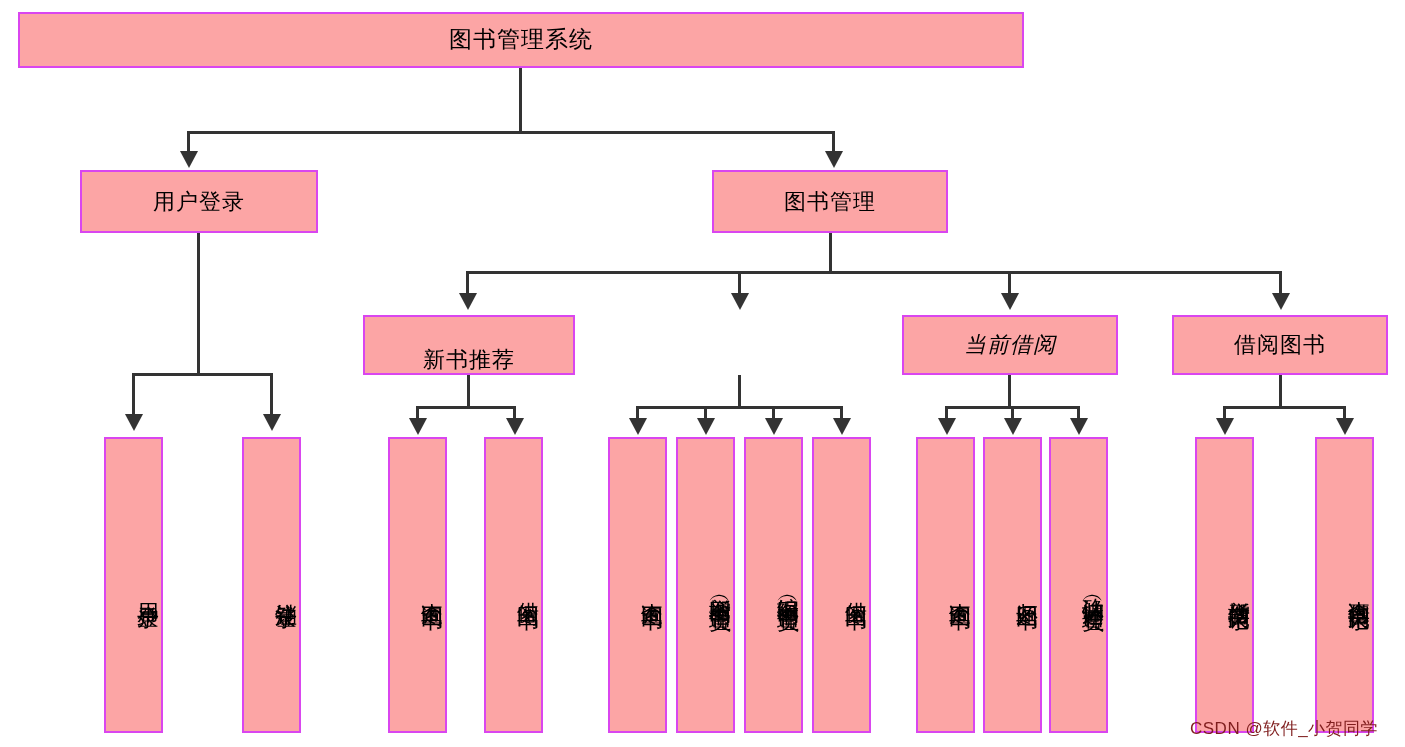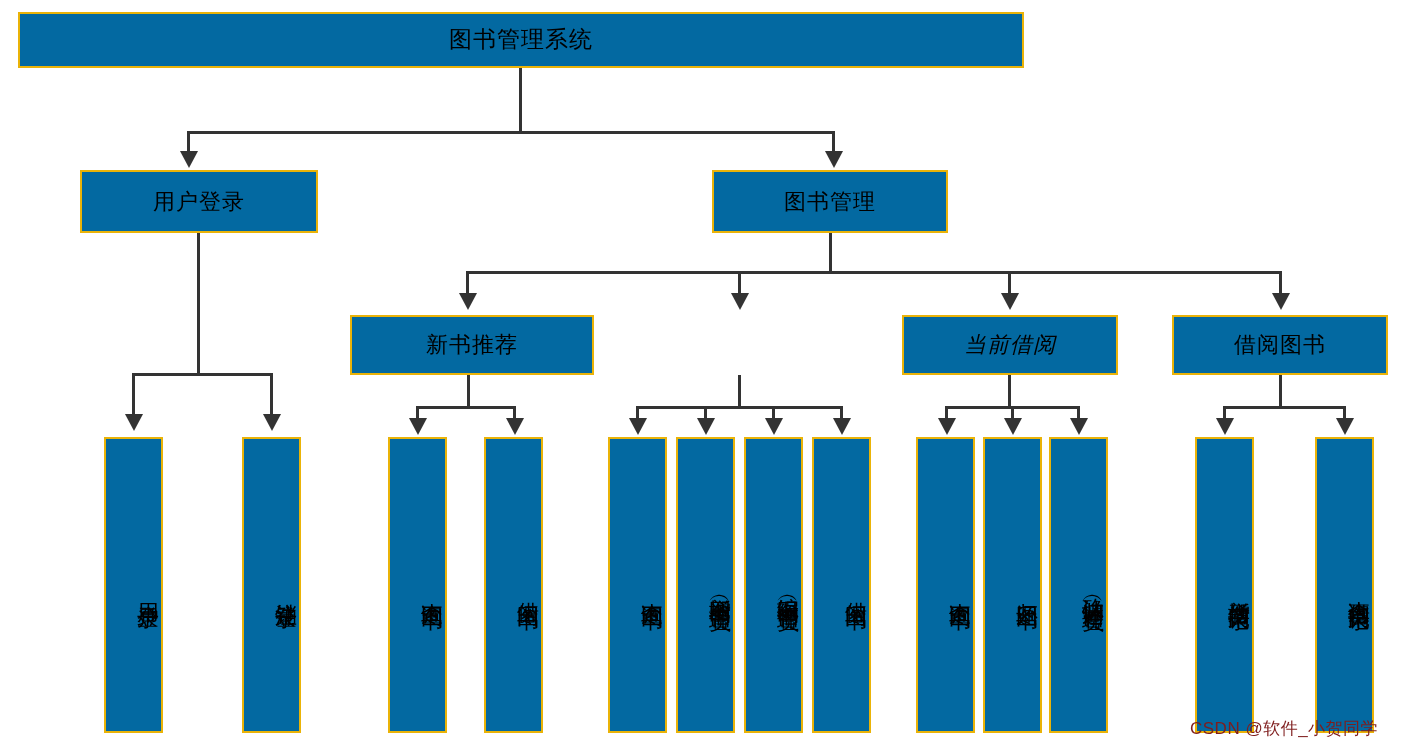--- a/index.html
+++ b/index.html
@@ -13,22 +13,22 @@
   #canvas {
     position: relative;
     width: 1405px;
     height: 747px;
     background: #ffffff;
     overflow: hidden;
   }
   .node {
     position: absolute;
     box-sizing: border-box;
-    border: 2px solid #eab308;
-    background: #0369a1;
+    border: 2px solid #d946ef;
+    background: #fca5a5;
     display: flex;
     align-items: center;
     justify-content: center;
     color: #000000;
     line-height: 1.18;
     text-align: center;
   }
   .node.horizontal {
     font-size: 22px;
     letter-spacing: 1px;
@@ -104,21 +104,21 @@
   <div class="edge h" style="left:466px; top:271px; width:816px;"></div>
   <div class="edge v" style="left:466px; top:271px; height:24px;"></div>
   <div class="arrow" style="left:459px; top:293px;"></div>
   <div class="edge v" style="left:738px; top:271px; height:24px;"></div>
   <div class="arrow" style="left:731px; top:293px;"></div>
   <div class="edge v" style="left:1008px; top:271px; height:24px;"></div>
   <div class="arrow" style="left:1001px; top:293px;"></div>
   <div class="edge v" style="left:1279px; top:271px; height:24px;"></div>
   <div class="arrow" style="left:1272px; top:293px;"></div>
 
-  <div class="node horizontal" style="left:350px; top:315px; width:244px; height:60px;">
+  <div class="node horizontal" style="left:363px; top:315px; width:212px; height:60px;align-items:flex-end;">
     <span>新书推荐</span>
   </div>
   <div class="node horizontal" style="left:902px; top:315px; width:216px; height:60px;font-style:italic;">
     <span>当前借阅</span>
   </div>
   <div class="node horizontal" style="left:1172px; top:315px; width:216px; height:60px;">
     <span>借阅图书</span>
   </div>
 
   <div class="edge v" style="left:467px; top:375px; height:33px;"></div>

